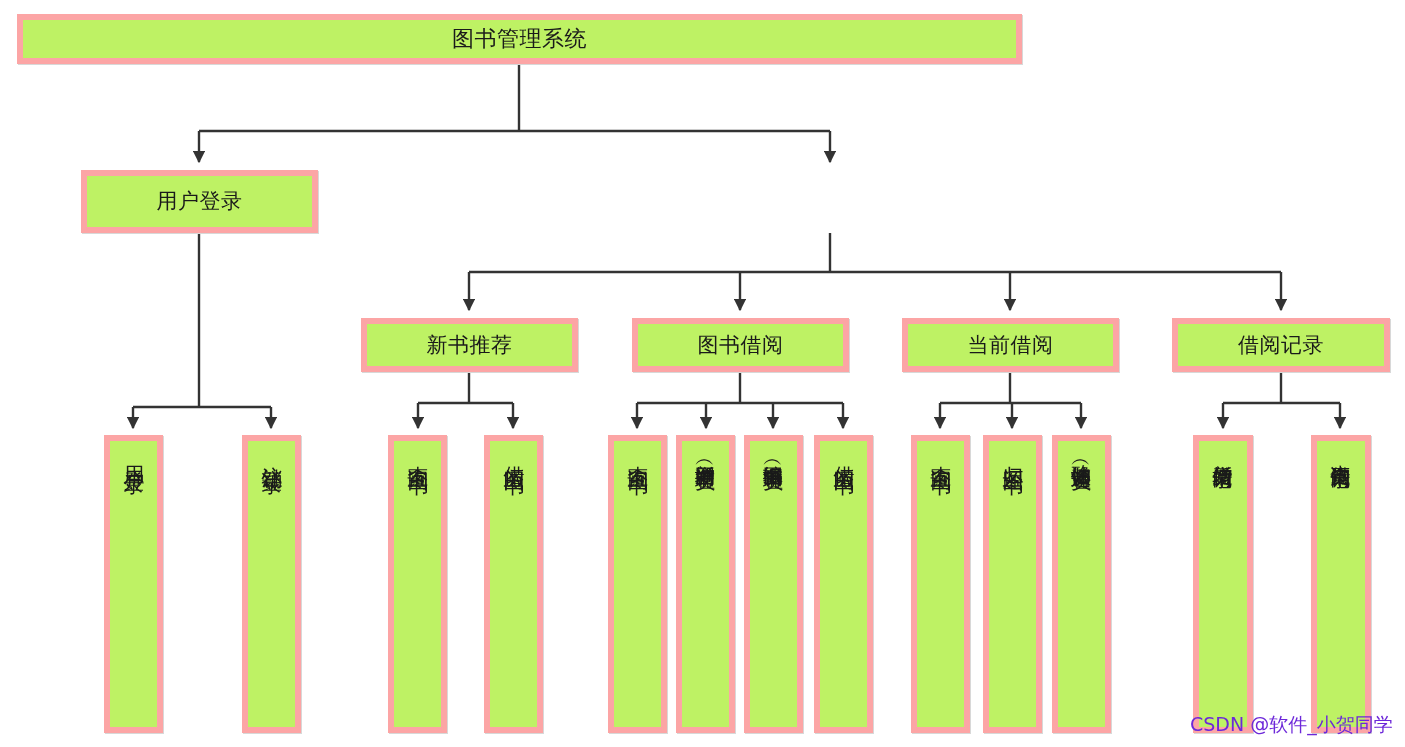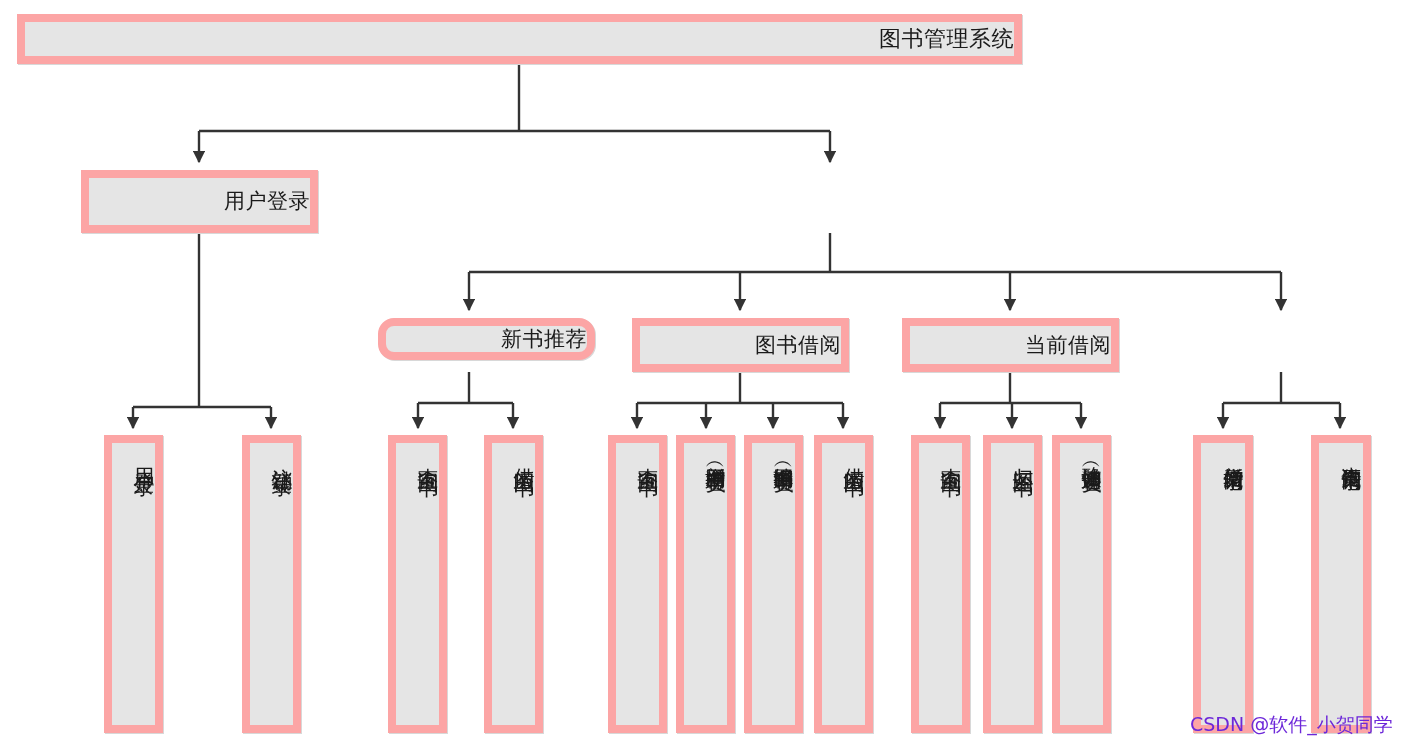--- a/index.html
+++ b/index.html
@@ -20,26 +20,26 @@
     position: absolute;
     left: 0;
     top: 0;
     width: 1405px;
     height: 747px;
     pointer-events: none;
   }
   .node {
     position: absolute;
     box-sizing: border-box;
-    background: #e5e5e5;
-    border: 8px solid #fca5a5;
+    background: #bef264;
+    border: 6px solid #fca5a5;
     box-shadow: 1px 1px 0 0 #d8d8d8;
     display: flex;
     align-items: center;
-    justify-content: flex-end;
+    justify-content: center;
     color: #1a1a1a;
   }
   .node .label {
     display: block;
     text-align: center;
     line-height: 1.18;
     letter-spacing: 0.5px;
   }
   
   .node.horiz .label {
@@ -131,32 +131,35 @@
 
   <div class="node horiz root" style="left:17px; top:14px; width:1005px; height:50px;">
     <span class="label">图书管理系统</span>
   </div>
 
   <div class="node horiz" style="left:81px; top:170px; width:237px; height:63px;">
     <span class="label">用户登录</span>
   </div>
 
 
-  <div class="node horiz" style="left:378px; top:318px; width:217px; height:42px;border-radius:16px;">
+  <div class="node horiz" style="left:361px; top:318px; width:217px; height:54px;">
     <span class="label">新书推荐</span>
   </div>
 
   <div class="node horiz" style="left:902px; top:318px; width:217px; height:54px;">
     <span class="label">当前借阅</span>
   </div>
 
   <div class="node horiz" style="left:632px; top:318px; width:217px; height:54px;">
     <span class="label">图书借阅</span>
   </div>
 
+  <div class="node horiz" style="left:1172px; top:318px; width:218px; height:54px;">
+    <span class="label">借阅记录</span>
+  </div>
 
   <div class="node vert" style="left:104px; top:435px; width:59px; height:298px;">
     <span class="label">用户登录</span>
   </div>
 
   <div class="node vert" style="left:242px; top:435px; width:59px; height:298px;">
     <span class="label">注销登录</span>
   </div>
 
   <div class="node vert" style="left:388px; top:435px; width:59px; height:298px;">

